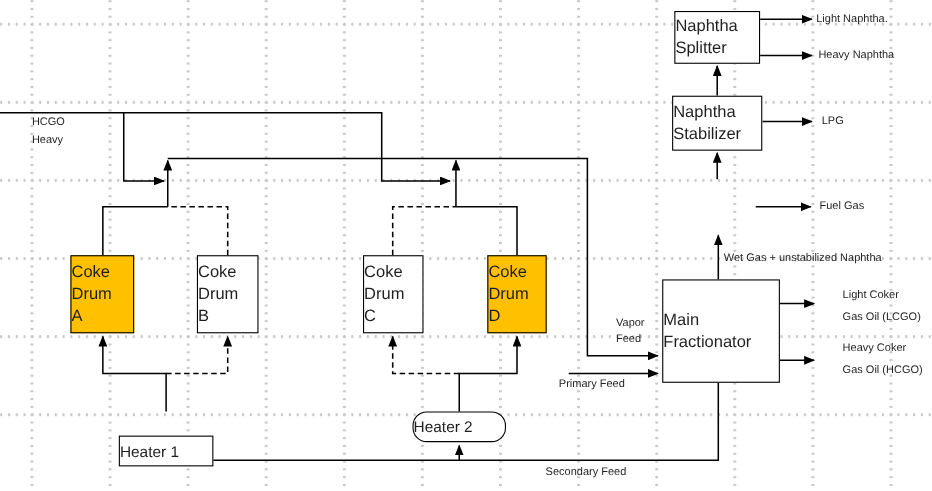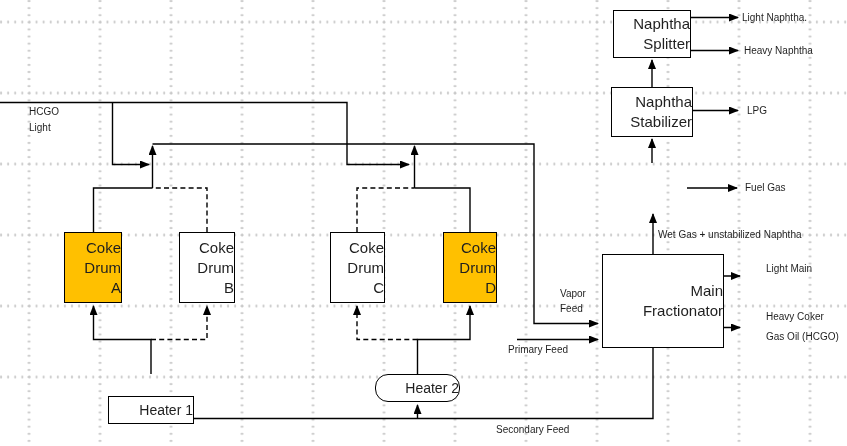--- a/index.html
+++ b/index.html
@@ -18,29 +18,29 @@
   }
   svg.wires{position:absolute;left:0;top:0;pointer-events:none;}
   svg.wires path{fill:none;stroke:var(--line,#000);stroke-width:1.4px;}
   svg.wires path.dashed{stroke-dasharray:5 3.2;}
   #arrowhead path{fill:var(--line,#000);stroke:none;}
 
   .box{
     position:absolute;box-sizing:border-box;
     border:1.5px solid var(--box-border,#000);
     background:#fff;
-    display:flex;flex-direction:column;align-items:flex-end;justify-content:center;
-    text-align:center;font-size:15px;line-height:20px;white-space:nowrap;padding-left:15px;
+    display:flex;flex-direction:column;align-items:flex-start;justify-content:center;
+    text-align:center;font-size:15px;line-height:20px;white-space:nowrap;
   }
   .box.accent{background:var(--accent,#FFC000);}
   .box span{display:block;}
   #b-splitter  {left:613px;top:10px;width:78px;height:48px;}
   #b-stabilizer{left:611px;top:87px;width:82px;height:50px;}
   #b-gascon    {left:617px;top:163px;width:70px;height:49px;}
-  #b-frac      {left:602px;top:254px;width:122px;height:94px;}
+  #b-frac      {left:602px;top:254px;width:107px;height:94px;}
   #b-druma    {left:64px; top:232px;width:58px;height:71px;}
   #b-drumb    {left:179px;top:232px;width:56px;height:71px;}
   #b-drumc    {left:330px;top:232px;width:55px;height:71px;}
   #b-drumd    {left:443px;top:232px;width:54px;height:71px;}
   #b-heater1  {left:108px;top:396px;width:86px;height:28px;font-size:14px;}
   #b-heater2  {left:375px;top:374px;width:85px;height:28px;font-size:14px;border-radius:13px;}
 
   .lbl{position:absolute;font-size:10px;line-height:16px;white-space:nowrap;}
   .lbl span{display:block;margin-left:20px;}
   #l-quench       {left:9px;  top:104px;}
@@ -136,34 +136,35 @@
 
   <div class="box" id="b-heater1">
     <span>Heater 1</span>
   </div>
   <div class="box" id="b-heater2">
     <span>Heater 2</span>
   </div>
 
   <div class="lbl" id="l-quench">
     <span>HCGO</span>
-    <span>Light</span>
+    <span>Heavy</span>
   </div>
   <div class="lbl" id="l-vapor">
     <span>Vapor</span>
     <span>Feed</span>
   </div>
   <div class="lbl" id="l-primary">Primary Feed</div>
   <div class="lbl" id="l-secondary">Secondary Feed</div>
   <div class="lbl" id="l-wetgas">Wet Gas + unstabilized Naphtha</div>
   <div class="lbl" id="l-lightnaphtha">Light Naphtha.</div>
   <div class="lbl" id="l-heavynaphtha">Heavy Naphtha</div>
   <div class="lbl" id="l-lpg">LPG</div>
   <div class="lbl" id="l-fuelgas">Fuel Gas</div>
   <div class="lbl" id="l-lcgo">
-    <span>Light Main</span>
+    <span>Light Coker</span>
+    <span>Gas Oil (LCGO)</span>
   </div>
   <div class="lbl" id="l-hcgoout">
     <span>Heavy Coker</span>
     <span>Gas Oil (HCGO)</span>
   </div>
 
 </div>
 
 </body></html>

